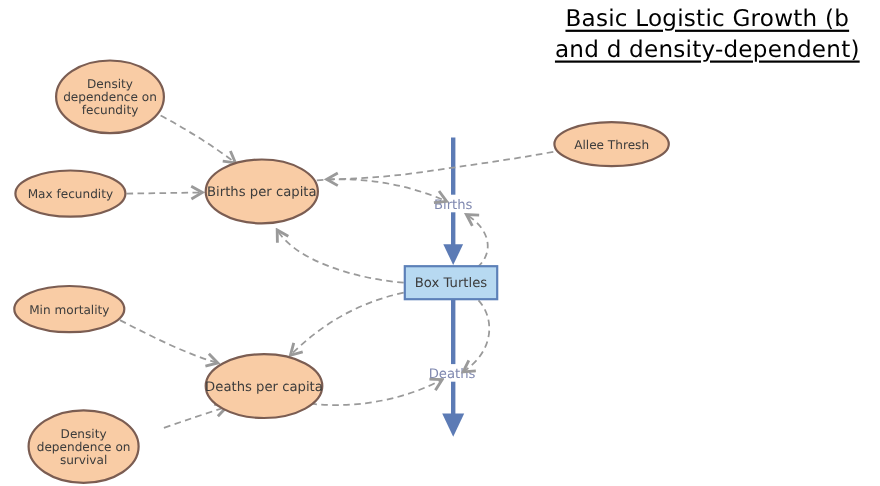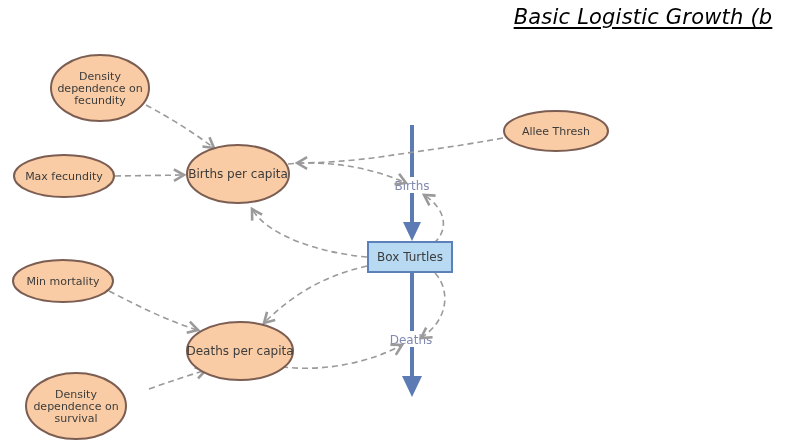--- a/index.html
+++ b/index.html
@@ -13,21 +13,21 @@
   svg{position:absolute;top:0;left:0;}
   .title{
     position:absolute;
     top:3px;left:488px;width:310px;
     text-align:center;
     font-size:21px;
     line-height:28px;
     color:#000;
     letter-spacing:0.2px;
   }
-  .title span{text-decoration:underline;text-underline-offset:3px;font-style:italic;}
+  .title span{text-decoration:underline;text-underline-offset:3px;}
   .conn{fill:none;stroke:#9a9a9a;stroke-width:1.6;stroke-dasharray:6 4;}
   .converter{fill:#F9CCA5;stroke:#7B5D52;stroke-width:2;}
   .stockrect{fill:#B7D9F1;stroke:#5C80B8;stroke-width:2;}
   .flowline{stroke:#5C7BB5;stroke-width:4;fill:none;}
   .flowhead{fill:#5C7BB5;stroke:none;}
   .nodetext{fill:#3C3C3C;font-size:11px;text-anchor:middle;font-family:"DejaVu Sans",sans-serif;}
   .nodetext.big{font-size:12px;}
   .flowlabel{fill:#8089B0;font-size:12px;text-anchor:middle;font-family:"DejaVu Sans",sans-serif;}
   .labelbg{fill:#ffffff;}
 </style>
@@ -109,15 +109,16 @@
     <g>
       <ellipse class="converter" cx="76" cy="406" rx="50" ry="33"></ellipse>
       <text class="nodetext" x="76" y="398">Density</text>
       <text class="nodetext" x="76" y="410">dependence on</text>
       <text class="nodetext" x="76" y="422">survival</text>
     </g>
   </svg>
 
   <div class="title">
     <span>Basic Logistic Growth (b</span><br>
+    <span>and d density-dependent)</span>
   </div>
 
 </div>
 
 </body></html>

